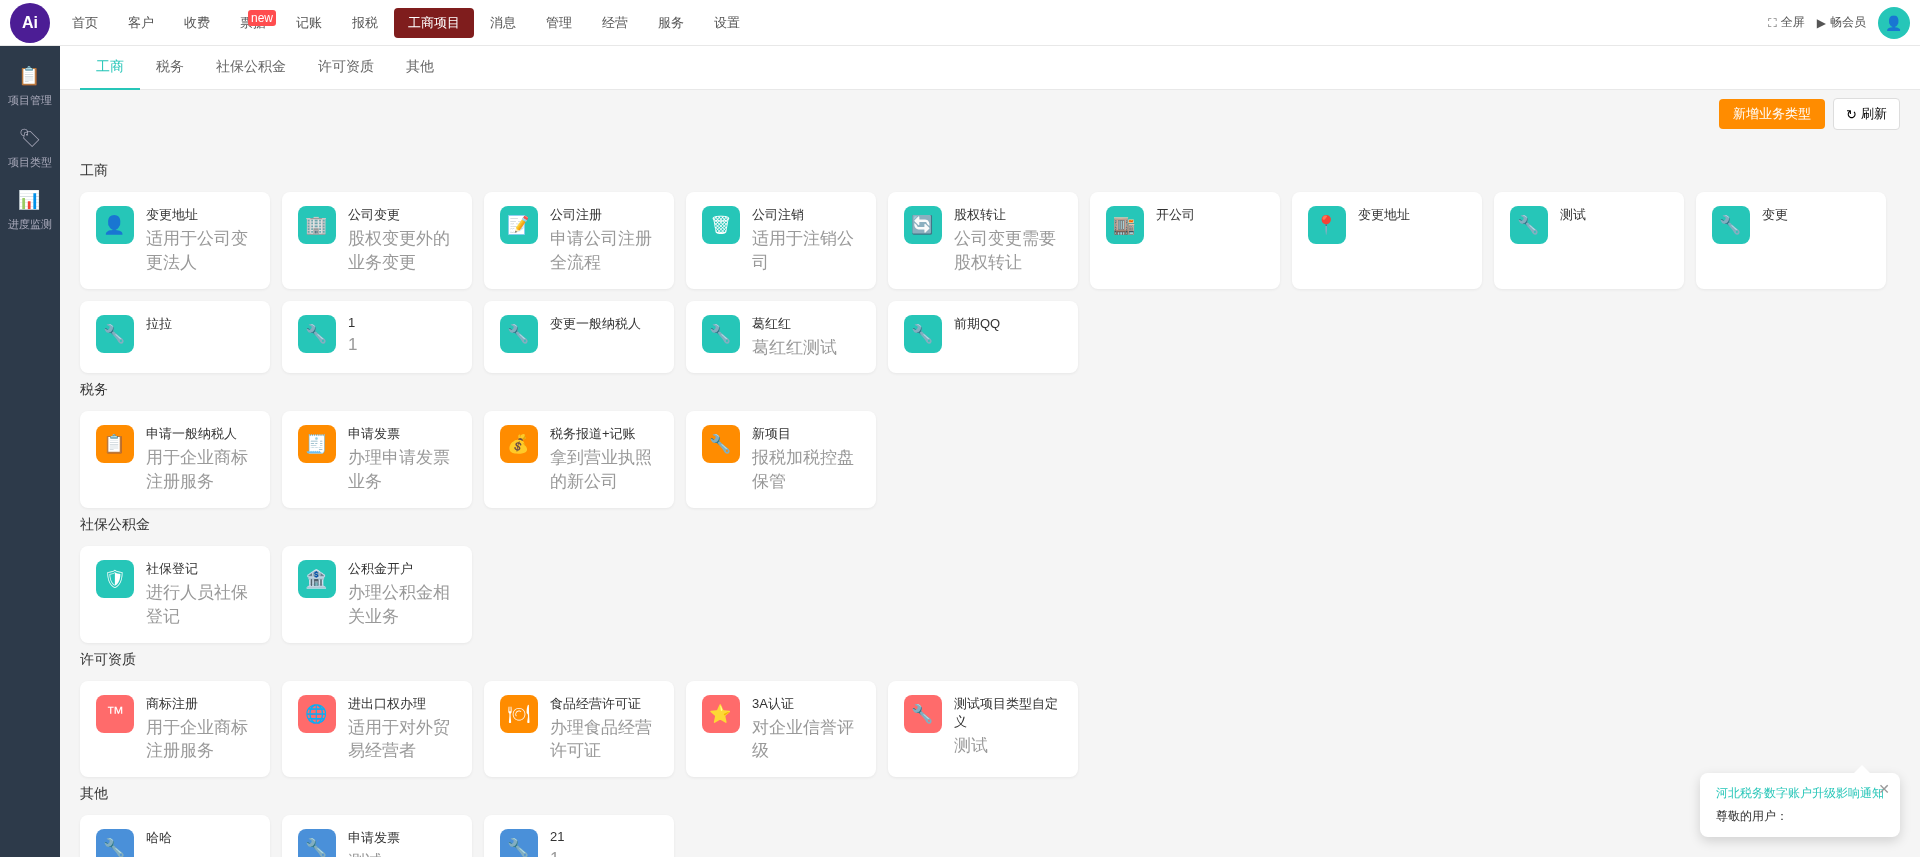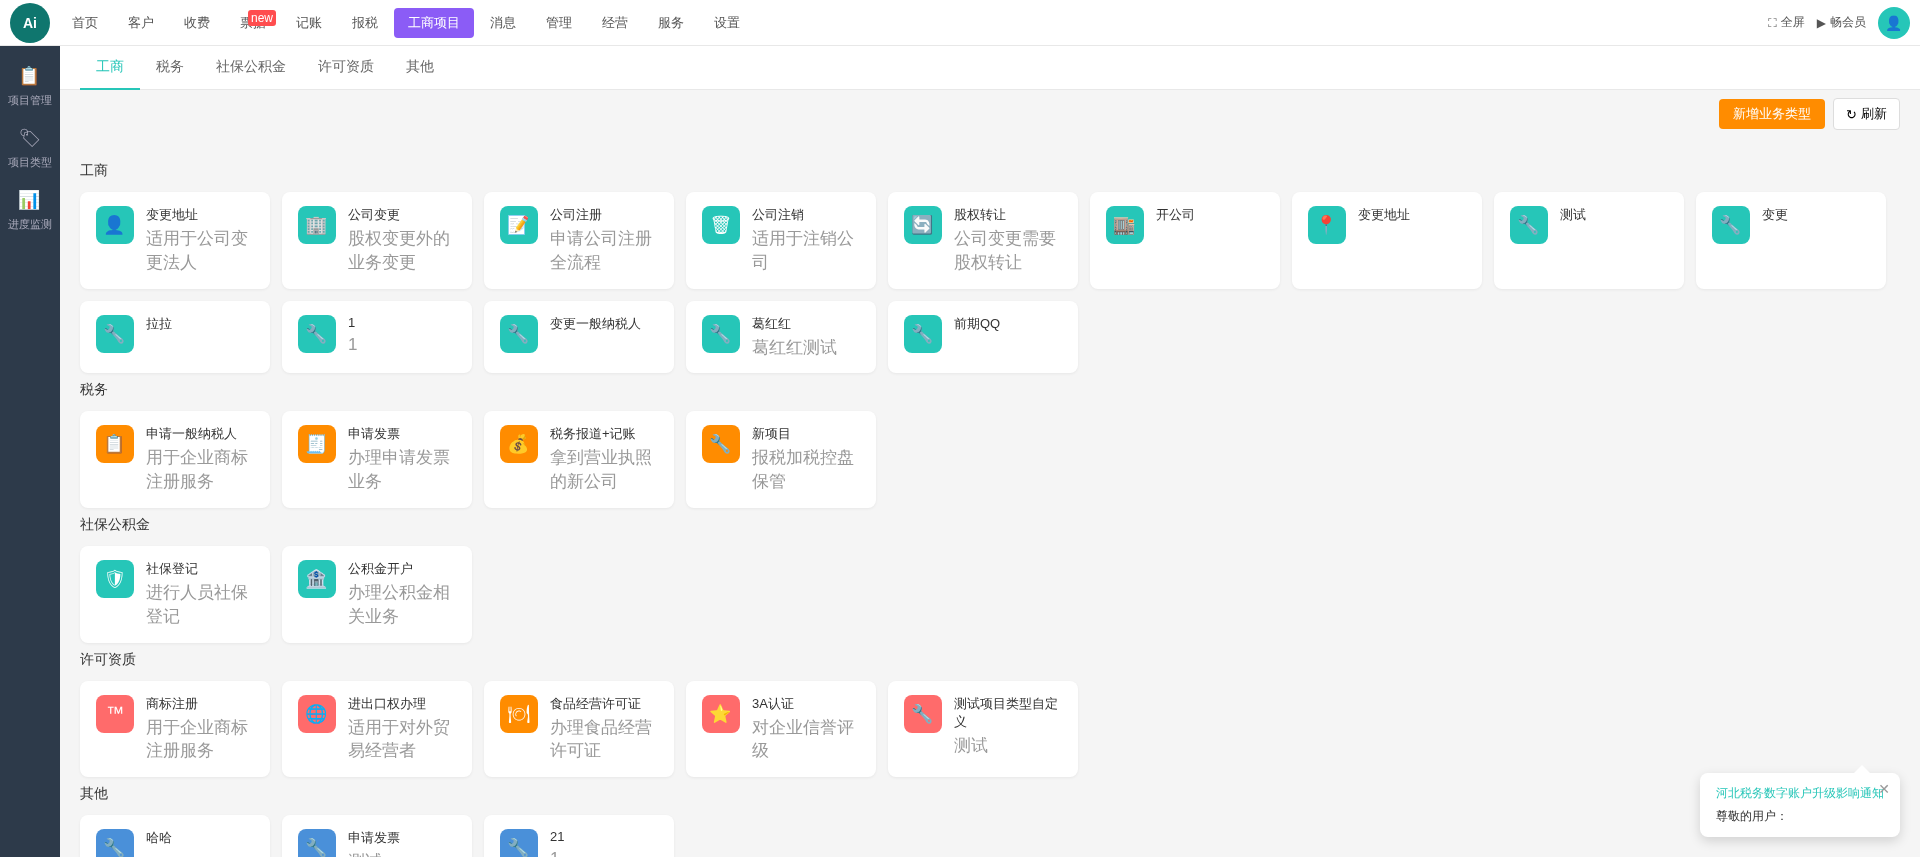--- a/index.html
+++ b/index.html
@@ -13,48 +13,48 @@
       align-items: center;
       padding: 0 10px;
       border-bottom: 1px solid #e8e8e8;
       position: fixed;
       top: 0; left: 0; right: 0;
       z-index: 100;
     }
     .top-nav .logo {
       width: 40px;
       height: 40px;
-      background: #0f766e;
+      background: #4c1d95;
       border-radius: 50%;
       display: flex;
       align-items: center;
       justify-content: center;
       color: white;
       font-weight: bold;
-      font-size: 14px;
+      font-size: 16px;
       margin-right: 8px;
       flex-shrink: 0;
     }
     .nav-items {
       display: flex;
       align-items: center;
       flex: 1;
       gap: 2px;
     }
     .nav-item {
       padding: 6px 14px;
       cursor: pointer;
       border-radius: 4px;
       font-size: 13px;
       color: #555;
       position: relative;
       white-space: nowrap;
     }
     .nav-item.active {
-      background: #8b5cf6;
+      background: #7f1d1d;
       color: white;
       border-radius: 4px;
     }
     .nav-item .badge-new {
       position: absolute;
       top: 2px;
       right: 4px;
       background: #ff4d4f;
       color: white;
       font-size: 12px;

